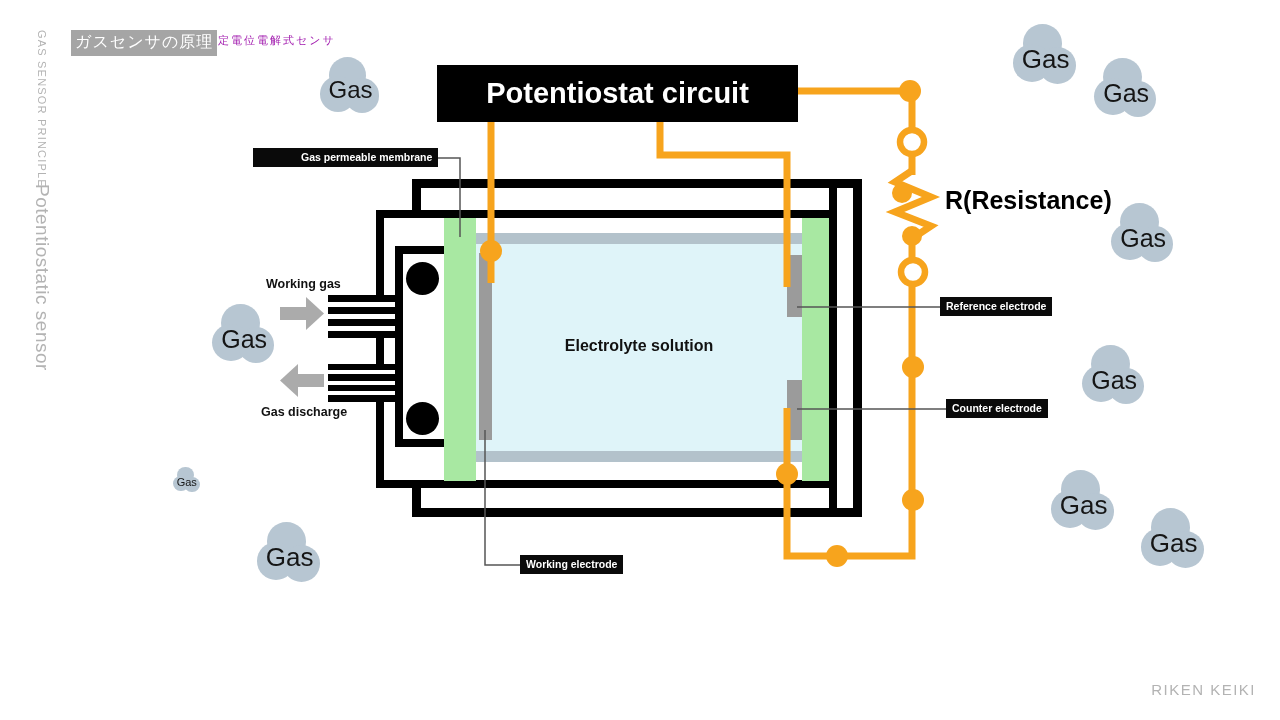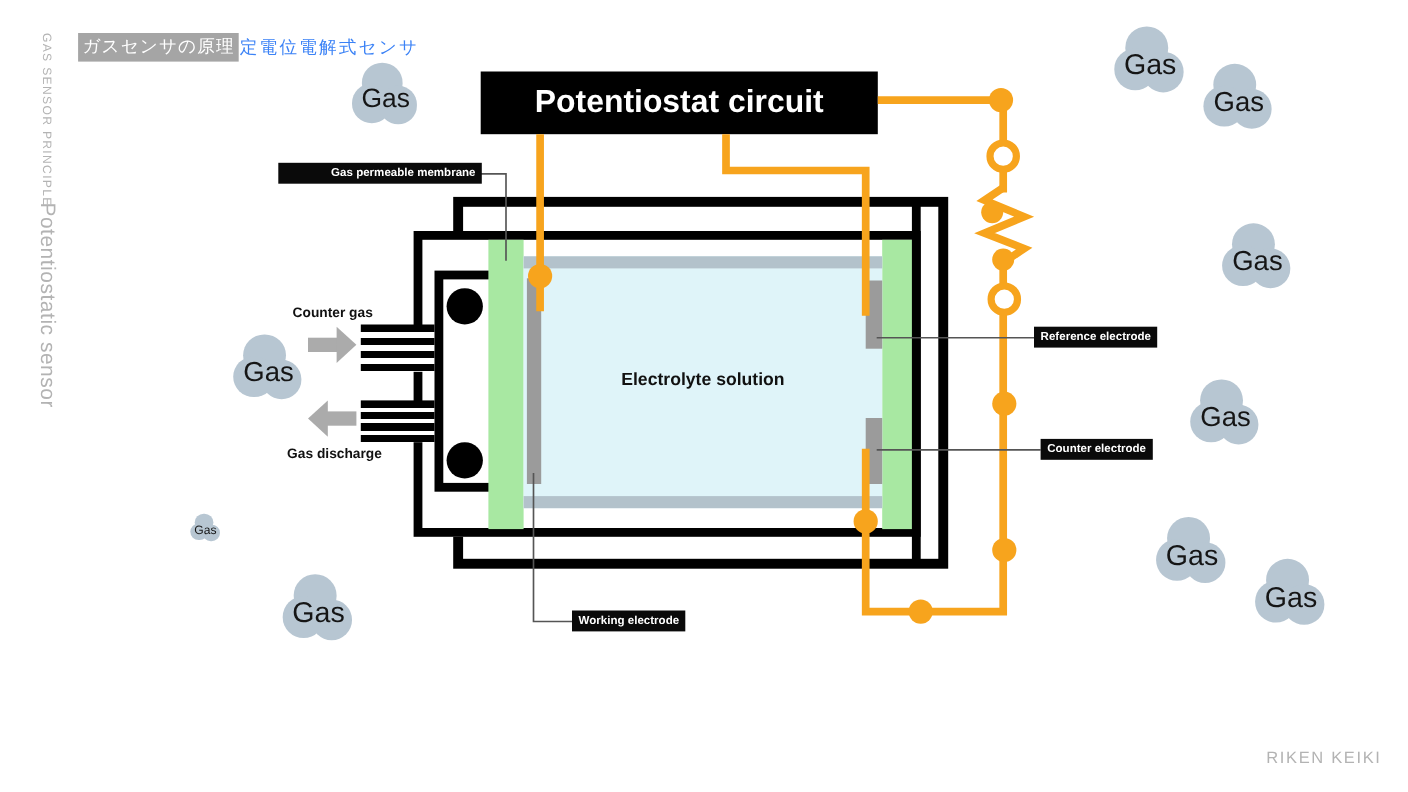--- a/index.html
+++ b/index.html
@@ -7,21 +7,21 @@
     position:relative;width:1280px;height:720px;overflow:hidden;background:#fff;
     font-family:"Liberation Sans","DejaVu Sans",sans-serif;
     --accent-orange:#F7A41D; --membrane-green:#A8E8A2; --electrolyte-blue:#DFF4F9;
     --seal-gray:#B3C2CB; --electrode-gray:#9B9B9B; --cloud-gray:#B7C6D2;
     --arrow-gray:#ABABAB; --label-box-bg:#0A0A0A; --muted-gray:#B3B3B3;
   }
   .abs{position:absolute;}
   
   .jp-title{left:71px;top:30px;background:#A5A5A5;color:#fff;font-size:16px;
     letter-spacing:1px;padding:2px 4px 3px;white-space:nowrap;}
-  .jp-subtitle{left:218px;top:33px;color:#3b82f6;font-size:16px;letter-spacing:2px;white-space:nowrap;font-family:Liberation Serif, serif;}
+  .jp-subtitle{left:218px;top:33px;color:#a21caf;font-size:11px;letter-spacing:2px;white-space:nowrap;font-family:Liberation Serif, serif;}
   .v-small{left:36px;top:30px;writing-mode:vertical-rl;color:var(--muted-gray);
     font-size:11px;letter-spacing:1.2px;height:160px;}
   .v-large{left:31px;top:184px;writing-mode:vertical-rl;color:var(--muted-gray);
     font-size:19px;letter-spacing:0.5px;height:220px;}
   
   .outer-housing{left:412px;top:179px;width:450px;height:338px;border:9px solid #000;
     background:#fff;box-sizing:border-box;}
   .inner-housing{left:376px;top:210px;width:461px;height:278px;border:8px solid #000;
     background:#fff;box-sizing:border-box;}
   .divider-bar{left:829px;top:187px;width:8px;height:322px;background:#000;}
@@ -133,25 +133,26 @@
     <g class="arrow">
       <rect x="280" y="307" width="27" height="13"></rect>
       <polygon points="306,297 306,330 324,313.5"></polygon>
     </g>
     <g class="arrow">
       <rect x="297" y="374" width="27" height="13"></rect>
       <polygon points="298,364 298,397 280,380.5"></polygon>
     </g>
   </svg>
 
+  <div class="abs r-label">R(Resistance)</div>
   <div class="abs tag membrane-tag">Gas permeable membrane</div>
   <div class="abs tag ref-tag">Reference electrode</div>
   <div class="abs tag counter-tag">Counter electrode</div>
   <div class="abs tag working-tag">Working electrode</div>
-  <div class="abs flow-label target">Counter gas</div>
+  <div class="abs flow-label target">Working gas</div>
   <div class="abs flow-label discharge">Gas discharge</div>
 
   <div class="abs" id="clouds">
       <div class="cloud" style="left: 320px; top: 57px; width: 60px; height: 58px;">
         <i class="b1"></i>
         <i class="b2"></i>
         <i class="b3"></i>
         <span class="cloud-label" style="font-size: 24px;">Gas</span>
       </div>
       <div class="cloud" style="left: 212px; top: 304px; width: 63px; height: 61px;">

